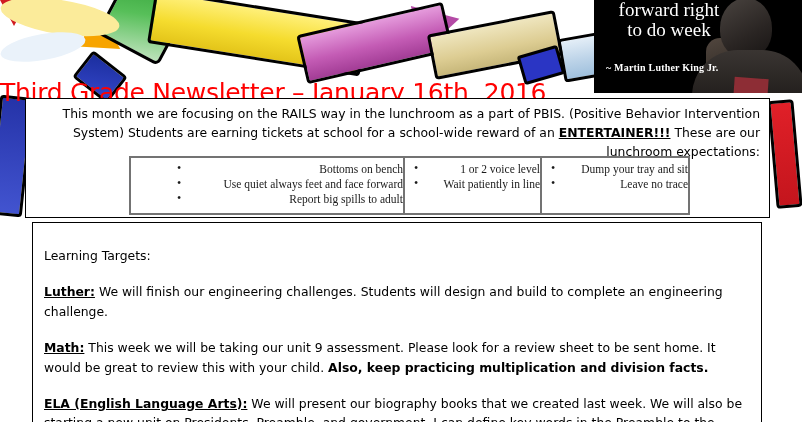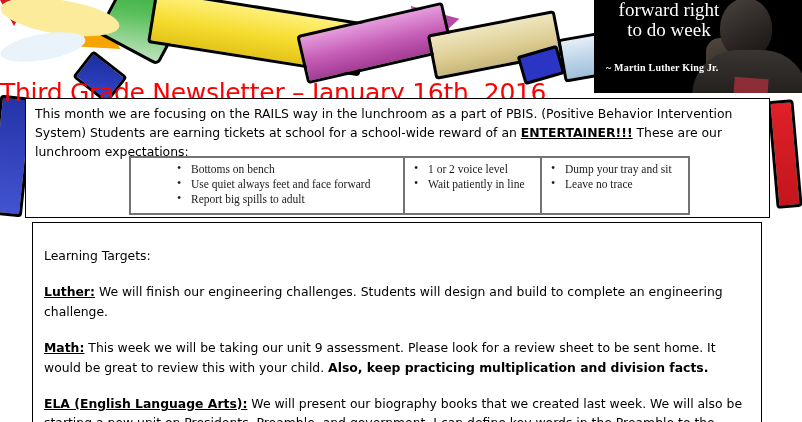--- a/index.html
+++ b/index.html
@@ -232,20 +232,21 @@
   }
 
   
   .box1 {
     position: absolute;
     left: 25px; top: 98px;
     width: 745px; height: 120px;
     border: 1.5px solid #000000;
     background: #ffffff;
     box-sizing: border-box;
+    text-align: right;
   }
   .box1-text {
     position: absolute;
     left: 9px; top: 5px;
     width: 725px;
     font-family: "DejaVu Sans", sans-serif;
     font-size: 12.4px;
     line-height: 19px;
     color: #000000;
   }

